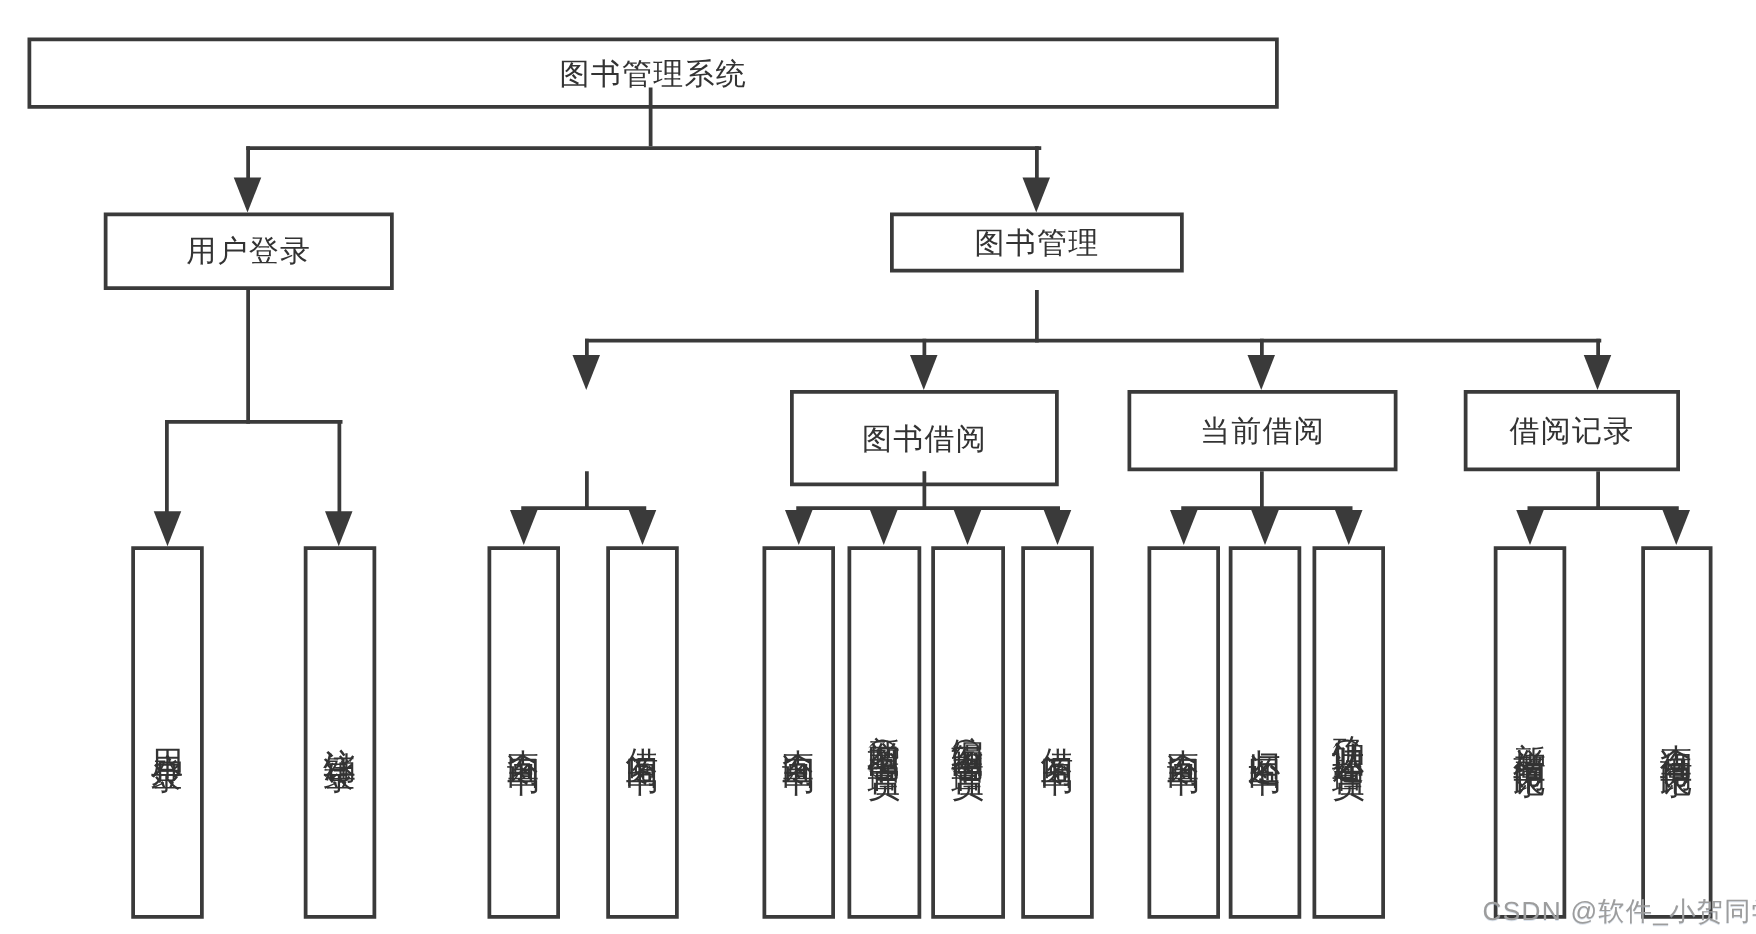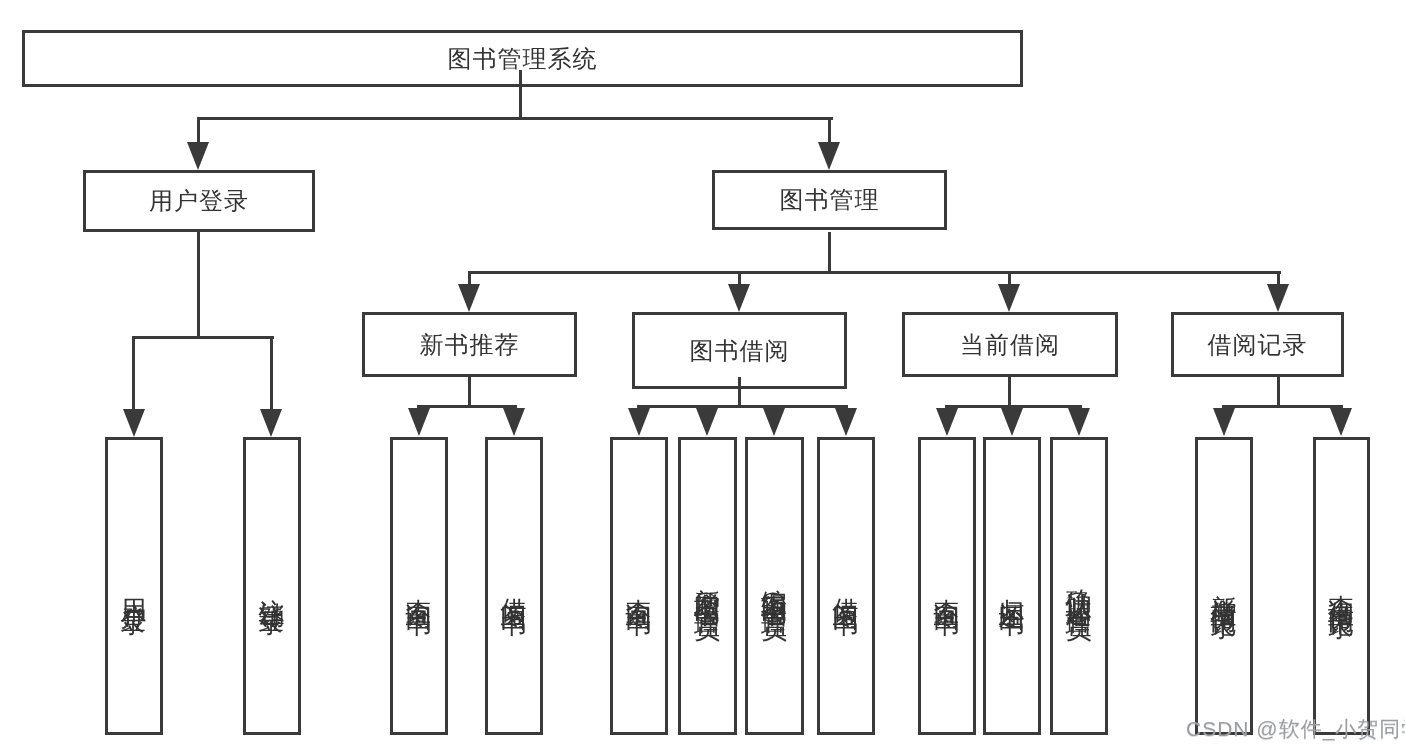--- a/index.html
+++ b/index.html
@@ -70,27 +70,24 @@
 <div class="canvas">
 
   <div class="node" style="left:22px; top:0; width:1001px; height:57px;margin-top:30px;">
     <span class="lbl">图书管理系统</span>
   </div>
 
   <div class="node" style="left:83px; top:170px; width:232px; height:62px;">
     <span class="lbl">用户登录</span>
   </div>
 
-  <div class="node" style="left:712px; top:170px; width:235px; height:60px;">
+  <div class="node" style="left:712px; top:170px; width:235px; height:48px;">
     <span class="lbl">图书管理</span>
   </div>
 
-  <div class="node" style="left:362px; top:312px; width:215px; height:65px;">
-    <span class="lbl">新书推荐</span>
-  </div>
 
   <div class="node" style="left:632px; top:312px; width:215px; height:77px;">
     <span class="lbl">图书借阅</span>
   </div>
 
   <div class="node" style="left:902px; top:312px; width:216px; height:65px;">
     <span class="lbl">当前借阅</span>
   </div>
 
   <div class="node" style="left:1171px; top:312px; width:173px; height:65px;">

